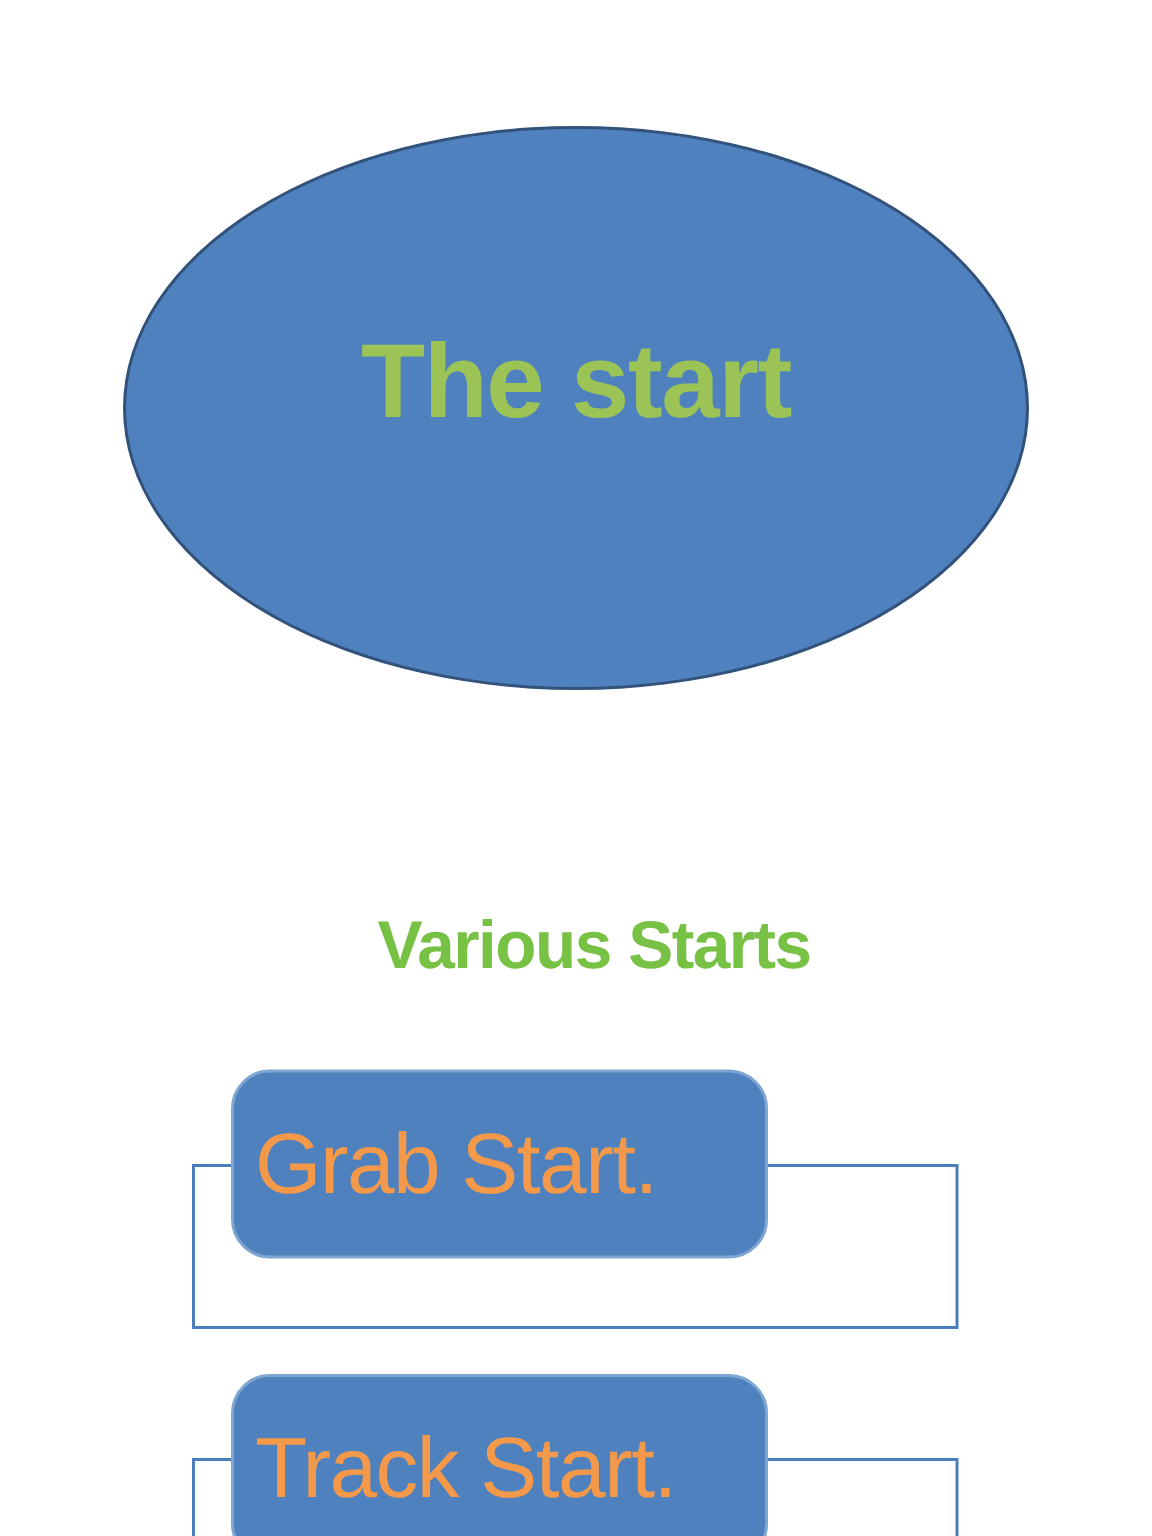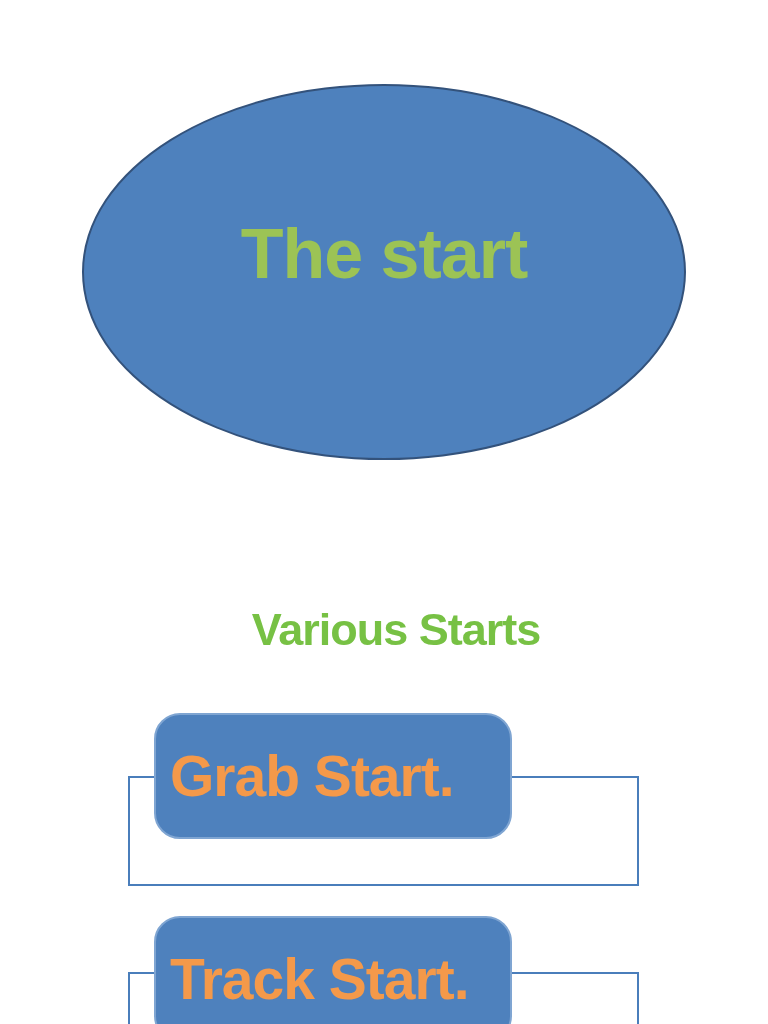--- a/index.html
+++ b/index.html
@@ -78,21 +78,21 @@
     border-radius: 26px;
     display: flex;
     align-items: center;
     padding-left: 14px;
   }
   .item-box.grab { top: 713px; }
   .item-box.track { top: 916px; }
 
   .item-label {
     font-size: 57px;
-    font-weight: bold;
+    font-weight: normal;
     color: var(--item-orange, #F4994A);
     white-space: nowrap;
     letter-spacing: -1px;
     text-align: center;
   }
 </style>
 </head>
 <body>
 
 <div class="page">

